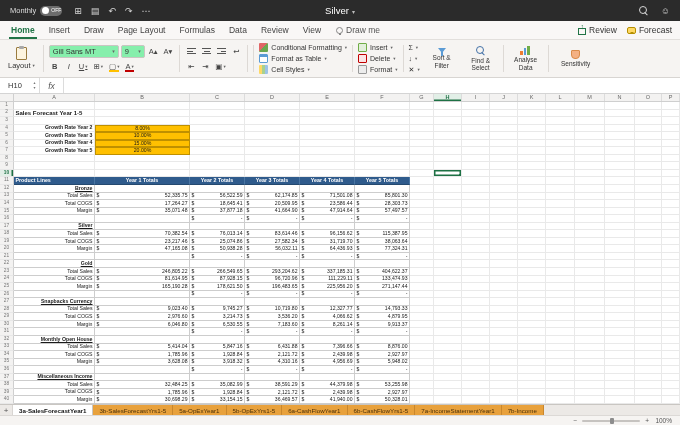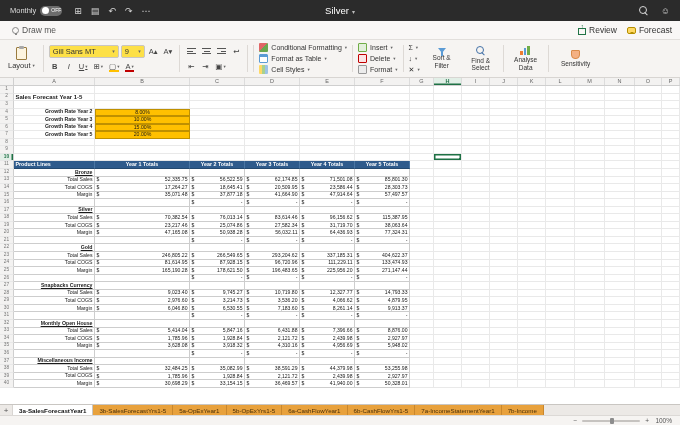--- a/index.html
+++ b/index.html
@@ -40,21 +40,21 @@
 
   
   .ribbon{height:38px;background:#f6f4f2;border-bottom:1px solid #d8d5d2;display:flex;align-items:stretch;padding:2px 5px;gap:5px;flex:none;overflow:hidden;}
   .vsep{width:1px;background:#ddd9d5;margin:3px 0;flex:none;}
   .paste{display:flex;flex-direction:column;align-items:center;justify-content:center;font-size:7.5px;color:#333;padding:0 3px;gap:1px;}
   .clip{width:11px;height:13px;border:1px solid #9a7b3f;background:#fdf4df;border-radius:1px;position:relative;}
   .clip:before{content:"";position:absolute;top:-2px;left:2.5px;width:4.5px;height:3px;background:#a8a8a8;border-radius:1px;}
   .plabel{display:flex;align-items:center;gap:2px;}
   .grp2{display:flex;flex-direction:column;justify-content:center;gap:2px;}
   .rrow{display:flex;align-items:center;gap:2px;}
-  .combo{height:13px;border:1px solid #c9c6c2;background:#fde047;border-radius:2px;display:flex;align-items:center;padding:0 3px;font-size:7.5px;color:#333;gap:2px;}
+  .combo{height:13px;border:1px solid #c9c6c2;background:#86efac;border-radius:2px;display:flex;align-items:center;padding:0 3px;font-size:7.5px;color:#333;gap:2px;}
   .combo .car{font-size:5px;color:#666;margin-left:auto;}
   .fontname{width:70px;}
   .fontsize{width:24px;}
   .numbercombo{width:66px;}
   .mini{height:13px;min-width:12px;border-radius:2px;display:flex;align-items:center;justify-content:center;font-size:7.5px;color:#444;padding:0 2px;gap:1px;position:relative;}
   .mini.b{font-weight:bold;}
   .mini.i{font-style:italic;}
   .mini.u{text-decoration:underline;}
   .car2{font-size:4.5px;color:#666;}
   .strip:after{content:"";position:absolute;left:2px;right:2px;bottom:1px;height:2px;}
@@ -154,20 +154,30 @@
       <span>Silver</span>
       <span class="chev">▾</span>
     </div>
     <div class="tb-right">
       <span class="mag"></span>
       <span>☺</span>
     </div>
   </div>
 
   <div class="tabbar">
+    <div style="display:flex;height:100%;">
+        <div class="rtab active">Home</div>
+        <div class="rtab">Insert</div>
+        <div class="rtab">Draw</div>
+        <div class="rtab">Page Layout</div>
+        <div class="rtab">Formulas</div>
+        <div class="rtab">Data</div>
+        <div class="rtab">Review</div>
+        <div class="rtab">View</div>
+      </div>
     <div class="tellme">
       <span class="bulb"></span>
       <span>Draw me</span>
     </div>
     <div class="tab-right">
       <div class="chromebtn">
         <span class="share-ic"></span>
         <span>Review</span>
       </div>
       <div class="chromebtn">
@@ -325,20 +335,31 @@
         </span>
       <span class="lab">Analyse Data</span>
     </div>
     <div class="vsep"></div>
     <div class="bigbtn">
       <span class="sensic"></span>
       <span class="lab wide">Sensitivity</span>
     </div>
   </div>
 
+  <div class="formulabar">
+    <div class="namebox">H10</div>
+    <div class="stepperbox">
+      <span>▴</span>
+      <span>▾</span>
+    </div>
+    <div class="fxarea">
+        <span>fx</span>
+      </div>
+    <div class="finput"></div>
+  </div>
 
   <div class="sheet">
     <div class="colheads">
       <div class="corner"></div>
       <div style="display:flex;flex:1;">
           <div class="colh" style="width: 81px;">A</div>
           <div class="colh" style="width: 95px;">B</div>
           <div class="colh" style="width: 55px;">C</div>
           <div class="colh" style="width: 55px;">D</div>
           <div class="colh" style="width: 55px;">E</div>

